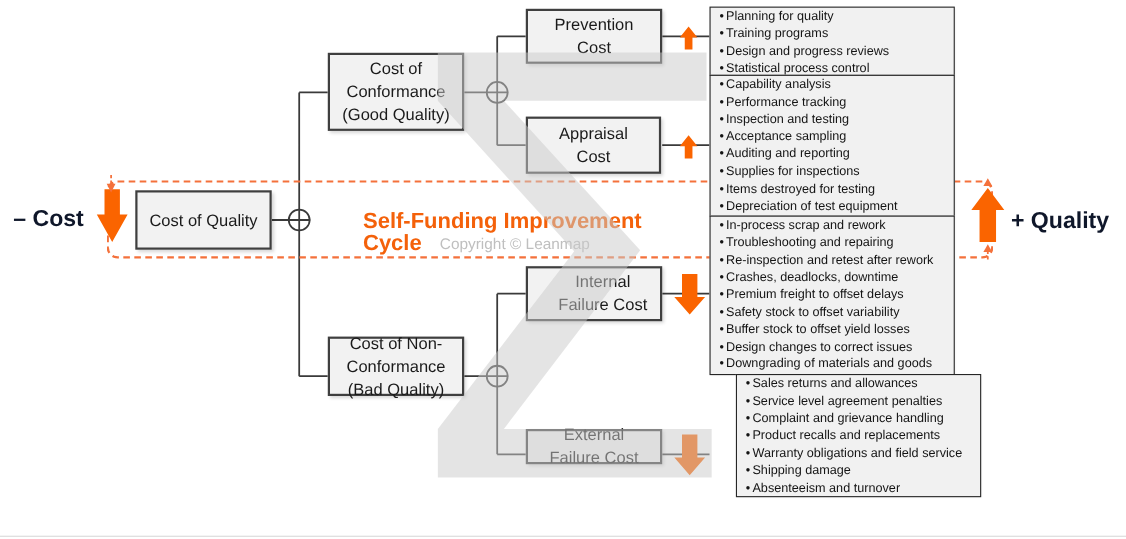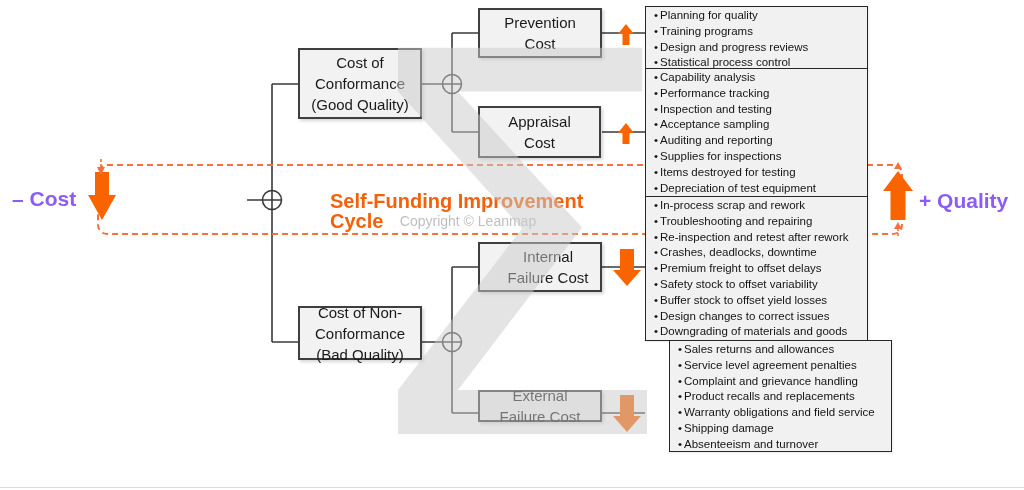--- a/index.html
+++ b/index.html
@@ -43,21 +43,21 @@
   }
   .cycle-title{
     position:absolute;z-index:3;left:330px;top:191px;width:300px;text-align:left;
     font-size:20px;font-weight:bold;color:var(--title-orange);line-height:20px;
   }
   .copyright{
     position:absolute;z-index:3;left:318px;top:214px;width:300px;text-align:center;
     font-size:14px;color:var(--copyright-gray);line-height:14px;
   }
   .side-label{
-    position:absolute;z-index:5;font-size:21px;font-weight:bold;color:#8b5cf6;line-height:26px;
+    position:absolute;z-index:5;font-size:21px;font-weight:bold;color:#0f172a;line-height:26px;
     white-space:nowrap;
   }
   .label-cost{left:12px;top:186px;}
   .label-quality{left:919px;top:188px;}
 
   .listbox{
     position:absolute;z-index:7;left:645px;width:223px;box-sizing:border-box;
     background:var(--list-fill);border:1.5px solid #262626;
     padding:1px 2px 0 8px;overflow:hidden;box-shadow:1px 1px 2px rgba(0,0,0,.08);
   }
@@ -110,20 +110,21 @@
     <polygon class="mini-arrow" points="894,229 902,229 898,222"></polygon>
     <polygon class="mini-arrow" points="894,169 902,169 898,162"></polygon>
   </svg>
 
   <div class="cycle-title">Self-Funding Improvement Cycle</div>
   <div class="copyright">Copyright © Leanmap</div>
 
   <div class="side-label label-cost">– Cost</div>
   <div class="side-label label-quality">+ Quality</div>
 
+  <div class="node node-root">Cost of Quality</div>
   <div class="node node-conf">Cost of
 Conformance
 (Good Quality)</div>
   <div class="node node-nonconf">Cost of Non-
 Conformance
 (Bad Quality)</div>
   <div class="node node-prev">Prevention
 Cost</div>
   <div class="node node-appr">Appraisal
 Cost</div>

